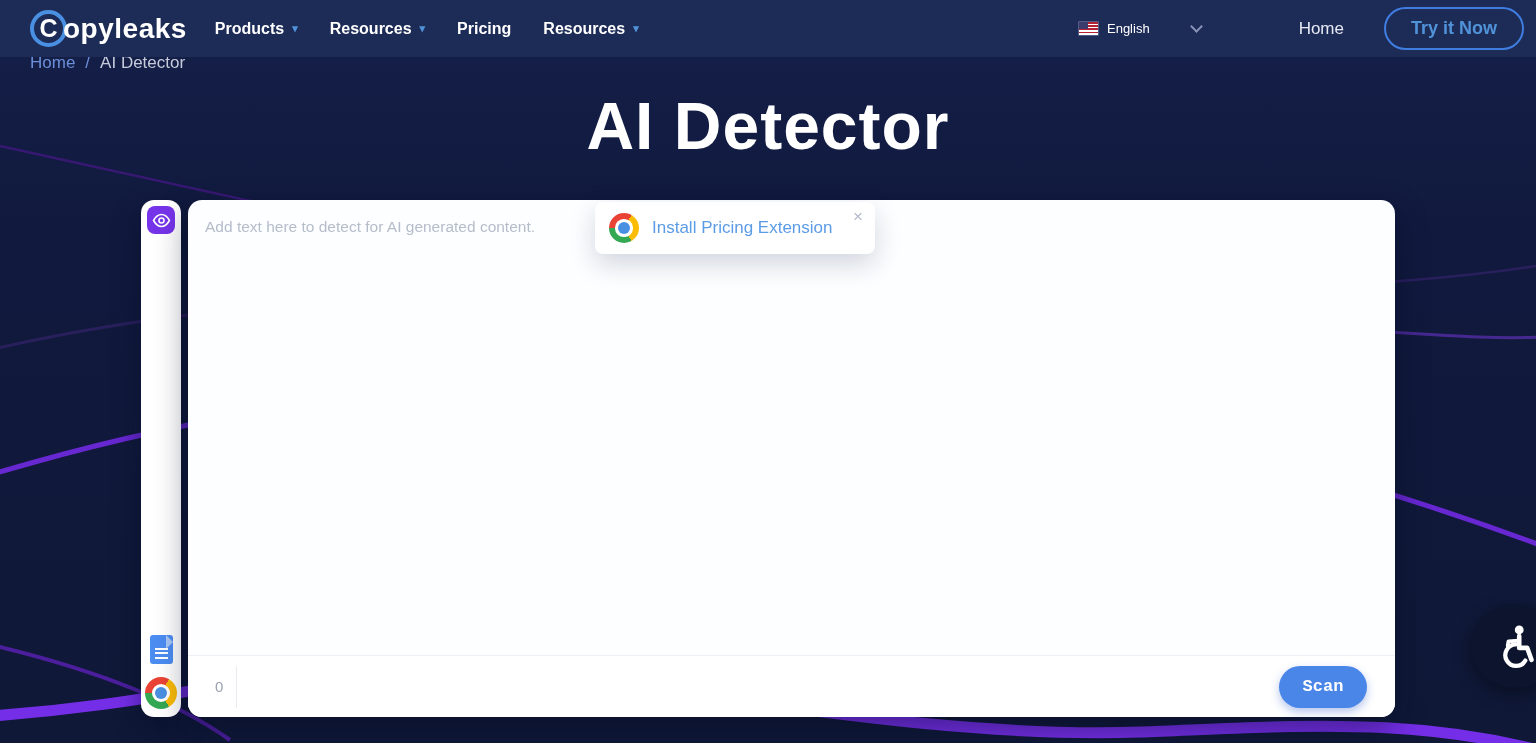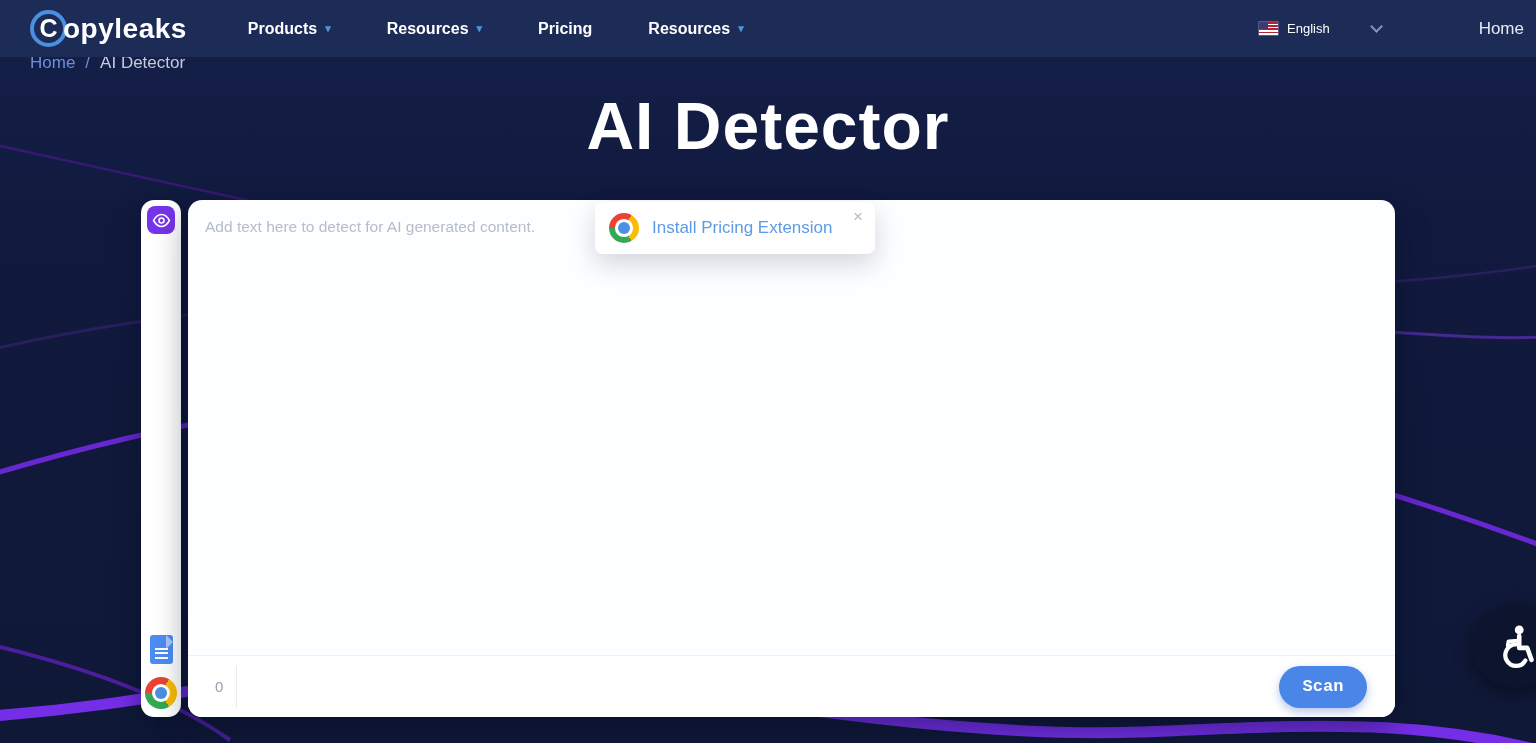--- a/index.html
+++ b/index.html
@@ -20,21 +20,21 @@
     display:flex; align-items:center;
     padding:0 12px 0 30px;
   }
   .logo { display:flex; align-items:center; cursor:pointer; }
   .logo-mark {
     width:37px; height:37px; border:4px solid #4a90e2; border-radius:50%;
     display:flex; align-items:center; justify-content:center;
     color:#fff; font-weight:bold; font-size:25px; line-height:1;
   }
   .logo-text { color:#fff; font-weight:bold; font-size:28px; letter-spacing:.5px; margin-left:-4px; }
-  .nav-items { display:flex; gap:56px; margin-left:61px; }
+  .nav-items { display:flex; gap:32px; margin-left:28px; }
   .nav-item {
     color:#fff; font-weight:bold; font-size:16px;
     display:flex; align-items:center; gap:8px; cursor:pointer; white-space:nowrap;
   }
   .caret { color:#5193d9; font-size:11px; line-height:1; }
   .nav-right { margin-left:auto; display:flex; align-items:center; }
   .flag {
     width:19px; height:13px; position:relative; flex:none;
     background:repeating-linear-gradient(#b22234 0 1.6px, #ffffff 1.6px 3.2px);
     box-shadow:0 0 0 .5px #8892b8;
@@ -185,20 +185,21 @@
     <div class="nav-item">
       <span>Resources</span>
       <span class="caret">▾</span>
     </div>
   </div>
   <div class="nav-right">
     <span class="flag"></span>
     <span class="lang-label">English</span>
     <span class="chevron"></span>
     <span class="login">Home</span>
+    <button class="btn-try">Try it Now</button>
   </div>
 </nav>
 
 <div class="breadcrumb">
   <span class="crumb-home">Home</span>
   <span class="crumb-sep">/</span>
   <span class="crumb-current">AI Detector</span>
 </div>
 
 <h1 class="hero-title">AI Detector</h1>

